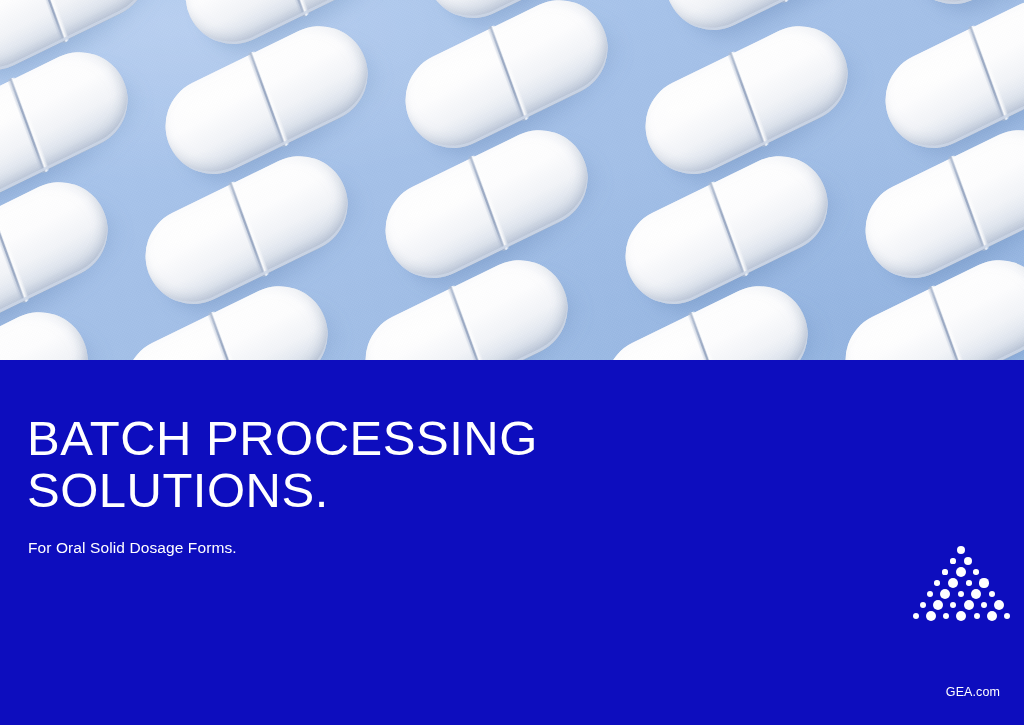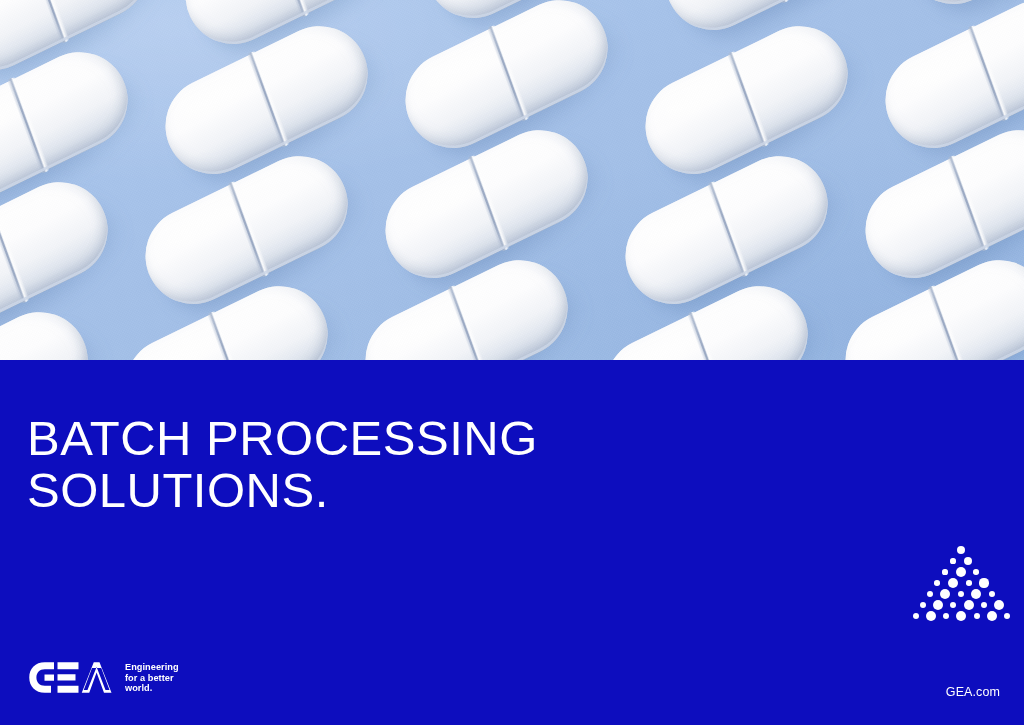--- a/index.html
+++ b/index.html
@@ -358,20 +358,21 @@
         </div>
       </div>
     <div id="photo-grain"></div>
   </div>
 
   <div id="panel">
 
     <h1 id="headline">BATCH PROCESSING
 SOLUTIONS.</h1>
 
+    <p id="subtitle">For Oral Solid Dosage Forms.</p>
 
     <div id="dot-triangle">
         <span class="dot" style="width: 8px; height: 8px; left: 41px; top: 0px; background: rgb(255, 255, 255);"></span>
         <span class="dot" style="width: 5.2px; height: 5.2px; left: 34.4px; top: 12.4px; background: rgb(255, 255, 255);"></span>
         <span class="dot" style="width: 8.8px; height: 8.8px; left: 47.6px; top: 10.6px; background: rgb(255, 255, 255);"></span>
         <span class="dot" style="width: 5.2px; height: 5.2px; left: 26.4px; top: 23.4px; background: rgb(255, 255, 255);"></span>
         <span class="dot" style="width: 10px; height: 10px; left: 40px; top: 21px; background: rgb(255, 255, 255);"></span>
         <span class="dot" style="width: 5.6px; height: 5.6px; left: 57.2px; top: 23.2px; background: rgb(255, 255, 255);"></span>
         <span class="dot" style="width: 5.6px; height: 5.6px; left: 18.2px; top: 34.2px; background: rgb(255, 255, 255);"></span>
         <span class="dot" style="width: 10.4px; height: 10.4px; left: 31.8px; top: 31.8px; background: rgb(255, 255, 255);"></span>
@@ -390,34 +391,17 @@
         <span class="dot" style="width: 10px; height: 10px; left: 78px; top: 54px; background: rgb(255, 255, 255);"></span>
         <span class="dot" style="width: 6.4px; height: 6.4px; left: -3.2px; top: 66.8px; background: rgb(255, 255, 255);"></span>
         <span class="dot" style="width: 10.4px; height: 10.4px; left: 9.8px; top: 64.8px; background: rgb(255, 255, 255);"></span>
         <span class="dot" style="width: 6.4px; height: 6.4px; left: 26.8px; top: 66.8px; background: rgb(255, 255, 255);"></span>
         <span class="dot" style="width: 10.8px; height: 10.8px; left: 39.6px; top: 64.6px; background: rgb(255, 255, 255);"></span>
         <span class="dot" style="width: 6.4px; height: 6.4px; left: 57.8px; top: 66.8px; background: rgb(255, 255, 255);"></span>
         <span class="dot" style="width: 10.4px; height: 10.4px; left: 70.8px; top: 64.8px; background: rgb(255, 255, 255);"></span>
         <span class="dot" style="width: 6.4px; height: 6.4px; left: 87.8px; top: 66.8px; background: rgb(255, 255, 255);"></span>
       </div>
 
-    <div id="logo-lockup">
-      <svg id="gea-mark" width="84" height="33" viewBox="0 0 168 66" aria-hidden="true">
-
-        <path fill="#ffffff" d="M33.5 2.5 C14.8 2.5 2.5 15.0 2.5 33.0 C2.5 51.0 14.8 63.5 33.5 63.5 L46.0 63.5 L46.0 49.5 L33.5 49.5 C23.2 49.5 16.8 42.5 16.8 33.0 C16.8 23.5 23.2 16.5 33.5 16.5 L52.0 16.5 L52.0 2.5 Z"></path>
-        <path fill="#ffffff" d="M33.0 27.0 L52.0 27.0 L52.0 39.5 L33.0 39.5 Z"></path>
-
-        <path fill="#ffffff" d="M59.0 2.5 L101.0 2.5 L101.0 16.5 L59.0 16.5 Z"></path>
-        <path fill="#ffffff" d="M59.0 26.5 L95.0 26.5 L95.0 39.0 L59.0 39.0 Z"></path>
-        <path fill="#ffffff" d="M59.0 49.5 L101.0 49.5 L101.0 63.5 L59.0 63.5 Z"></path>
-
-        <path fill="#ffffff" d="M131.5 2.5 L143.0 2.5 L167.0 63.5 L152.0 63.5 L137.2 23.0 L122.5 63.5 L107.5 63.5 Z"></path>
-        <path fill="#0d0dbe" d="M128.0 14.0 L146.5 14.0 L163.0 58.0 L155.0 58.0 L137.2 12.0 L119.0 58.0 L111.5 58.0 Z"></path>
-      </svg>
-      <div id="logo-tagline">Engineering
-for a better
-world.</div>
-    </div>
 
     <div id="site-url">GEA.com</div>
   </div>
 
 </div>
 
 </body></html>

